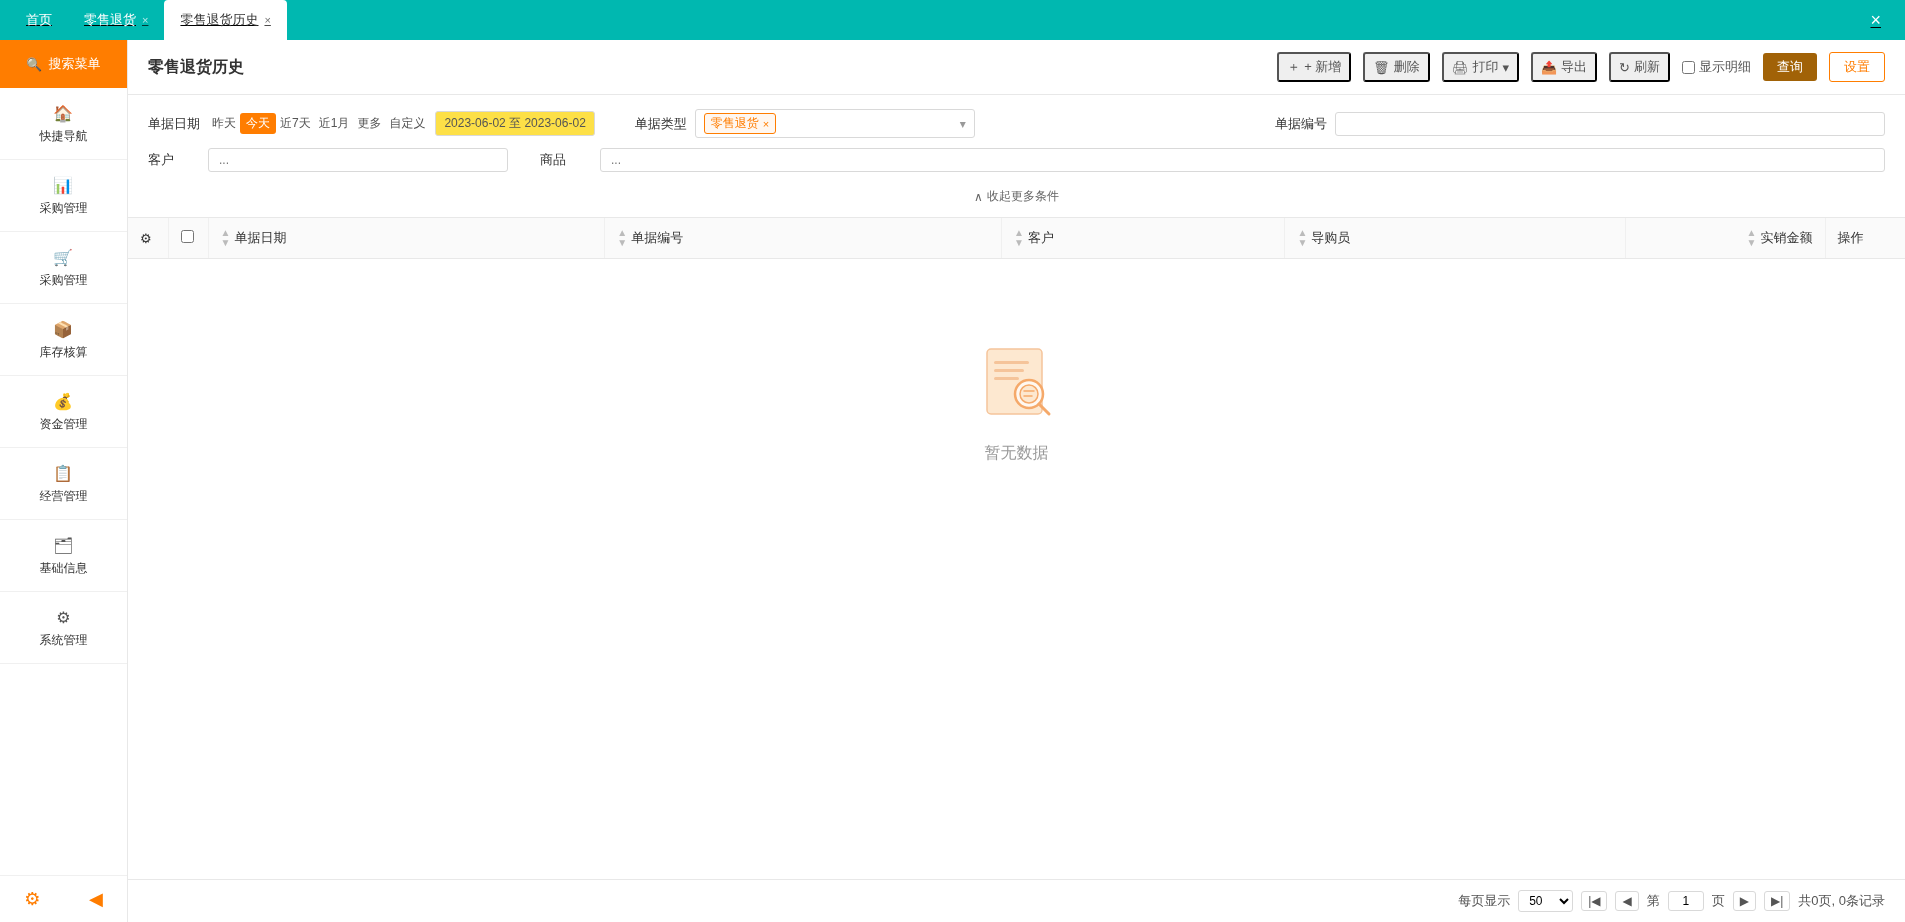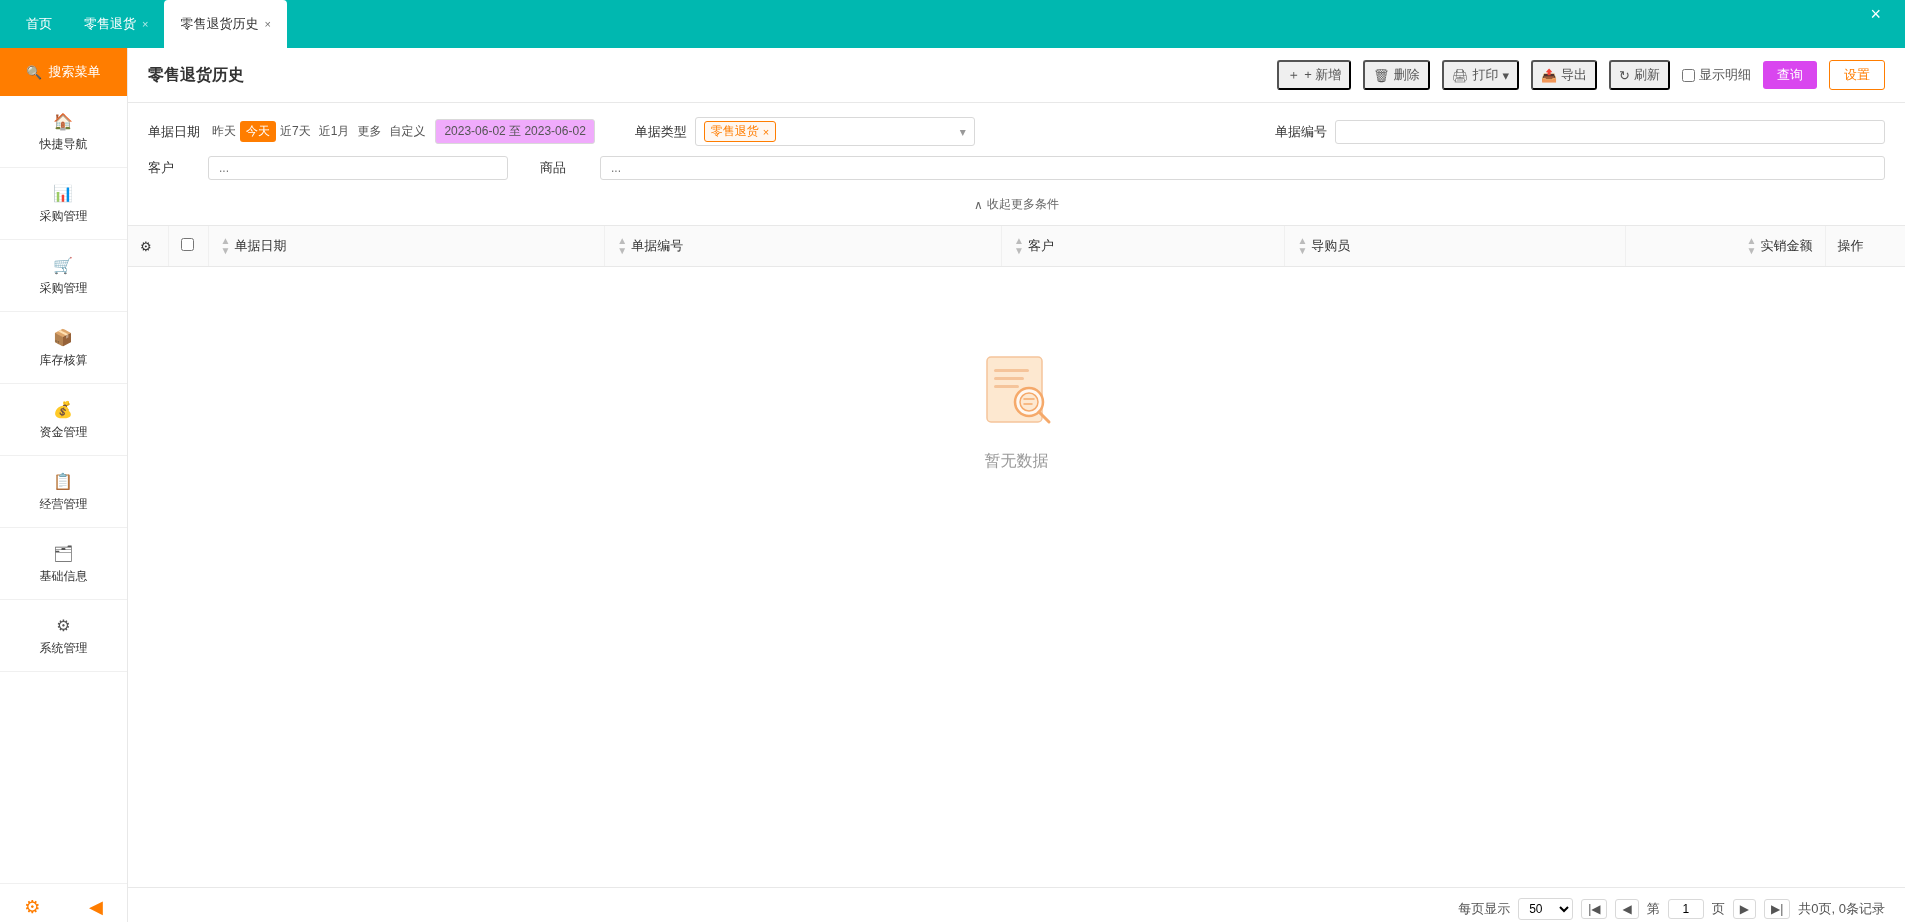--- a/index.html
+++ b/index.html
@@ -1,24 +1,25 @@
 <!DOCTYPE html>
 <html><head>
   <meta charset="utf-8">
   <style>
     * { box-sizing: border-box; margin: 0; padding: 0; }
     body { font-family: "Microsoft YaHei", "PingFang SC", sans-serif; font-size: 13px; background: #f5f5f5; overflow: hidden; height: 922px; width: 1905px; }
 
     
     .top-bar {
-      height: 48px;
+      height: 40px;
       background: #00b8b0;
       display: flex;
-      align-items: flex-start;
+      align-items: center;
       padding: 0 0 0 10px;
+      text-decoration: underline;
     }
     .top-bar-tabs {
       display: flex;
       align-items: center;
       height: 100%;
       flex: 1;
     }
     .top-tab {
       height: 100%;
       display: flex;
@@ -145,21 +146,21 @@
       display: flex;
       align-items: center;
       gap: 4px;
       color: #555;
       font-size: 13px;
       cursor: pointer;
       padding: 4px 8px;
       border-radius: 3px;
     }
     .action-btn.primary {
-      background: #d946ef;
+      background: #a16207;
       color: #fff;
       border: none;
       padding: 5px 14px;
       border-radius: 3px;
     }
     .action-btn.secondary {
       background: #fff;
       color: #ff7d00;
       border: 1px solid #ff7d00;
       padding: 5px 14px;
@@ -210,21 +211,21 @@
       border-radius: 3px;
       padding: 2px 6px;
     }
     .date-range {
       font-size: 12px;
       color: #555;
       margin-left: 6px;
       border: 1px solid #d9d9d9;
       padding: 3px 8px;
       border-radius: 3px;
-      background: #f0abfc;
+      background: #fde047;
     }
     .filter-input {
       border: 1px solid #d9d9d9;
       border-radius: 3px;
       padding: 4px 10px;
       font-size: 12px;
       color: #555;
       min-width: 200px;
       background: #fff;
     }

